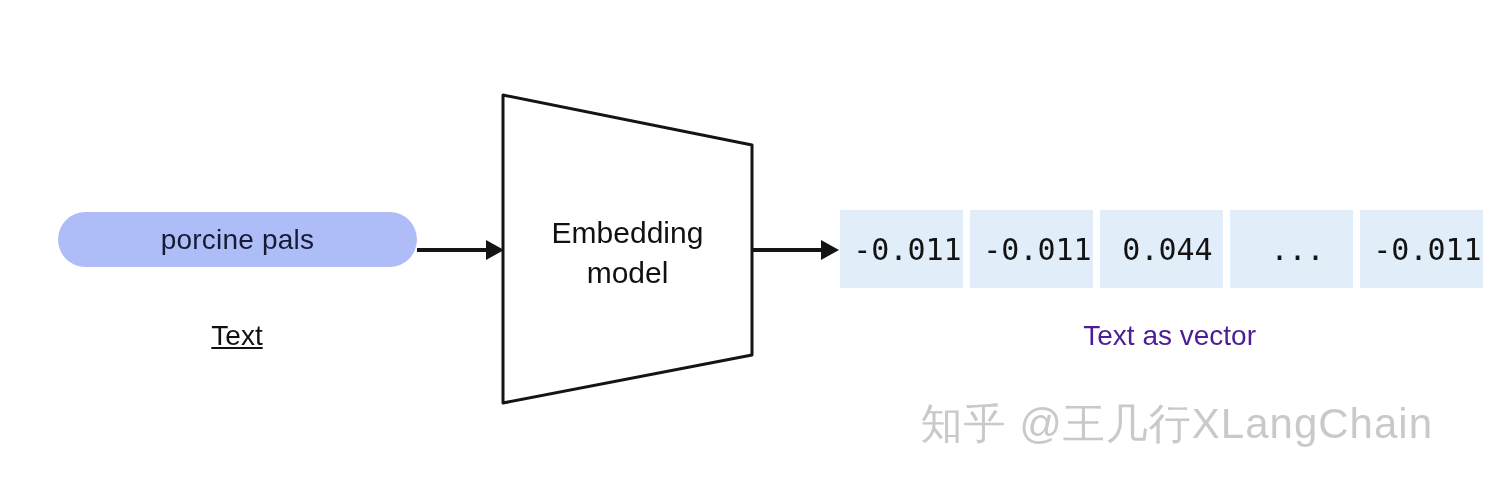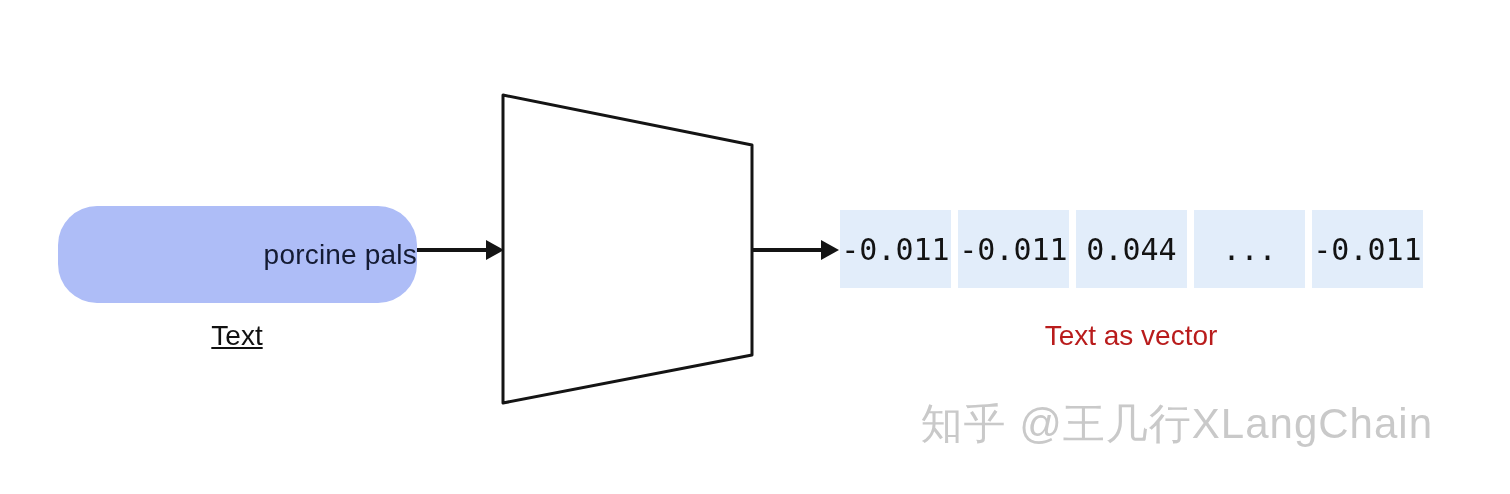--- a/index.html
+++ b/index.html
@@ -17,27 +17,27 @@
     color: #111111;
   }
   .svg-layer {
     position: absolute;
     left: 0;
     top: 0;
   }
   .pill {
     position: absolute;
     left: 58px;
-    top: 206px;
+    top: 212px;
     width: 359px;
-    height: 97px;
+    height: 55px;
     border-radius: 39px;
     display: flex;
     align-items: center;
-    justify-content: flex-end;
+    justify-content: center;
     font-size: 28px;
     letter-spacing: 0.2px;
   }
   .caption {
     position: absolute;
     top: 320px;
     width: 250px;
     text-align: center;
     font-size: 28px;
   }
@@ -60,20 +60,21 @@
     gap: 7px;
   }
   .vector-cell {
     width: 111px;
     height: 78px;
     display: flex;
     align-items: center;
     justify-content: center;
     font-family: "DejaVu Sans Mono", monospace;
     font-size: 30px;
+    padding-left: 12px;
   }
   .watermark {
     position: absolute;
     right: 77px;
     top: 396px;
     font-size: 42px;
     letter-spacing: 1px;
     white-space: nowrap;
     text-shadow: 2px 2px 0 rgba(255,255,255,0.95);
   }
@@ -93,26 +94,30 @@
     <line x1="753" y1="250" x2="823" y2="250" stroke-width="4" stroke="#141414"></line>
     <path d="M821,240 L839,250 L821,260 Z" fill="#141414"></path>
   </svg>
 
   <div class="pill" style="background-color: rgb(174, 189, 247); color: rgb(20, 27, 51);">
     <span>porcine pals</span>
   </div>
 
   <div class="caption input-caption" style="color: rgb(17, 17, 17);">Text</div>
 
+  <div class="model-label" style="color: rgb(17, 17, 17);">
+    <div>Embedding</div>
+    <div>model</div>
+  </div>
 
   <div class="vector-row">
     <div class="vector-cell" style="background-color: rgb(226, 237, 250); color: rgb(19, 19, 19);">-0.011</div>
     <div class="vector-cell" style="background-color: rgb(226, 237, 250); color: rgb(19, 19, 19);">-0.011</div>
     <div class="vector-cell" style="background-color: rgb(226, 237, 250); color: rgb(19, 19, 19);">0.044</div>
     <div class="vector-cell" style="background-color: rgb(226, 237, 250); color: rgb(19, 19, 19);">...</div>
     <div class="vector-cell" style="background-color: rgb(226, 237, 250); color: rgb(19, 19, 19);">-0.011</div>
   </div>
 
-  <div class="caption output-caption" style="color: #b91c1c;">Text as vector</div>
+  <div class="caption output-caption" style="color: #4c1d95; text-align: right;">Text as vector</div>
 
   <div class="watermark" style="color: rgb(201, 201, 201);">知乎 @王几行XLangChain</div>
 
 </div>
 
 </body></html>

